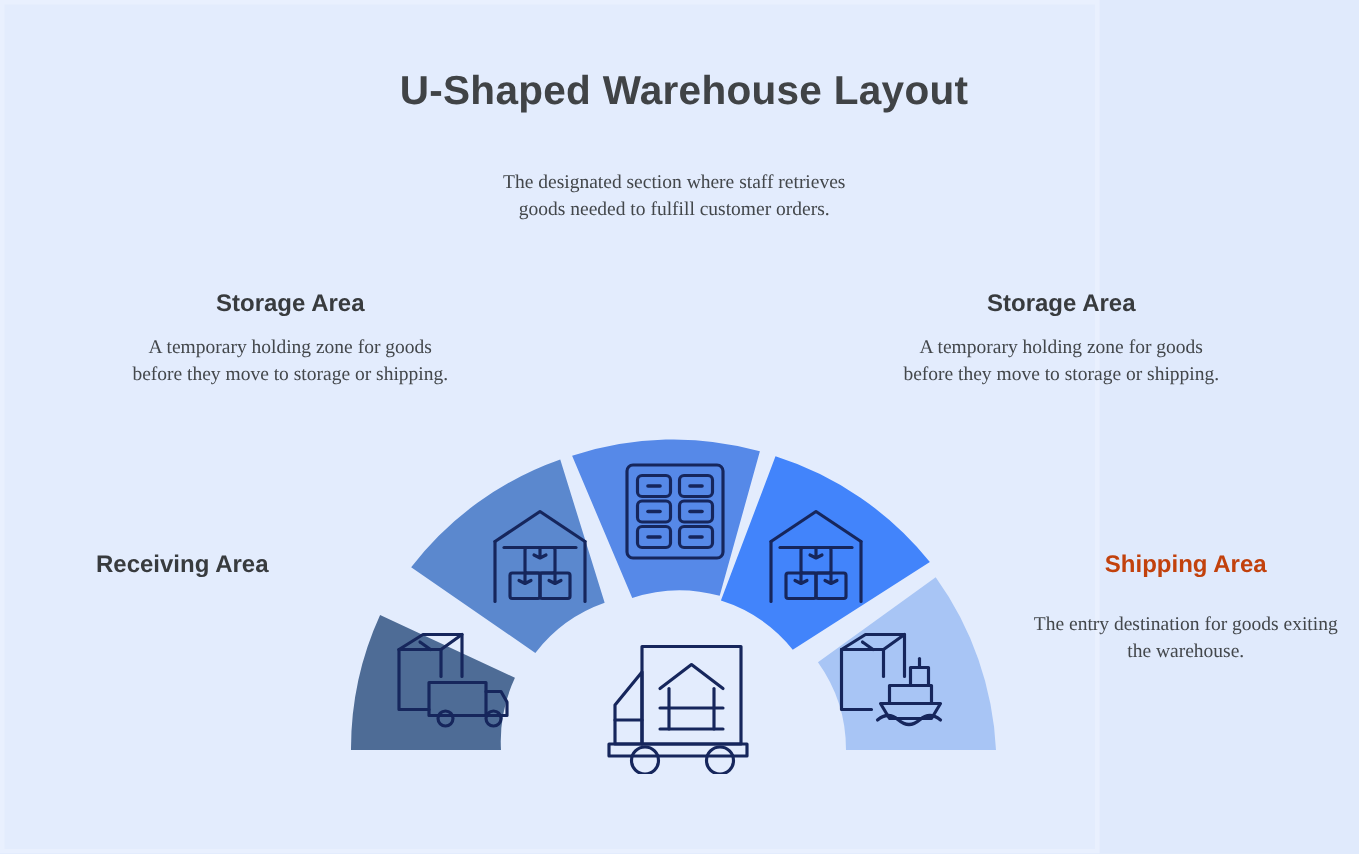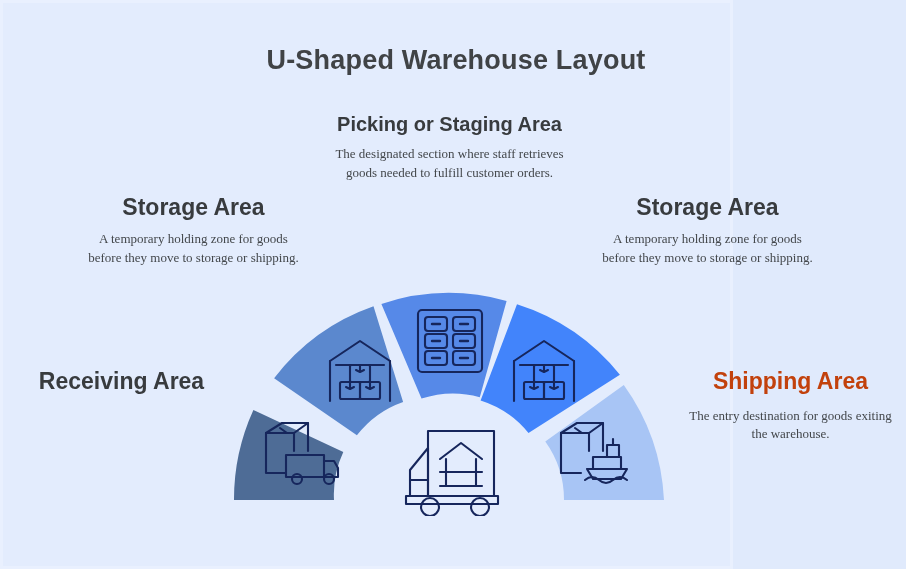--- a/index.html
+++ b/index.html
@@ -34,21 +34,21 @@
     color: #404346;
     letter-spacing: 0.2px;
   }
 
   
   .block {
     position: absolute;
     text-align: center;
   }
   .block .heading {
-    font-size: 23px;
+    font-size: 16px;
     font-weight: bold;
     color: #383b3e;
     line-height: 1.22;
     margin-bottom: 9px;
   }
   .block .body {
     font-size: 13px;
     color: #43474b;
     line-height: 1.42;
     font-family: Liberation Serif, serif;
@@ -201,21 +201,20 @@
           <path d="M 36 44 L 78 44"></path>
           <path d="M 36 58 L 78 58"></path>
           <circle cx="26" cy="79" r="9"></circle>
           <circle cx="76" cy="79" r="9"></circle>
         </g>
       </g>
     </svg>
   </div>
 
   <div class="block" id="block-picking">
-    <div class="heading" style="color: rgb(56, 59, 62);">Picking or Staging Area</div>
     <div class="body" style="color: rgb(67, 71, 75);">The designated section where staff retrieves goods needed to fulfill customer orders.</div>
   </div>
 
   <div class="block" id="block-storage-left">
     <div class="heading" style="color: rgb(56, 59, 62);">Storage Area</div>
     <div class="body" style="color: rgb(67, 71, 75);">A temporary holding zone for goods before they move to storage or shipping.</div>
   </div>
 
   <div class="block" id="block-storage-right">
     <div class="heading" style="color: rgb(56, 59, 62);">Storage Area</div>

